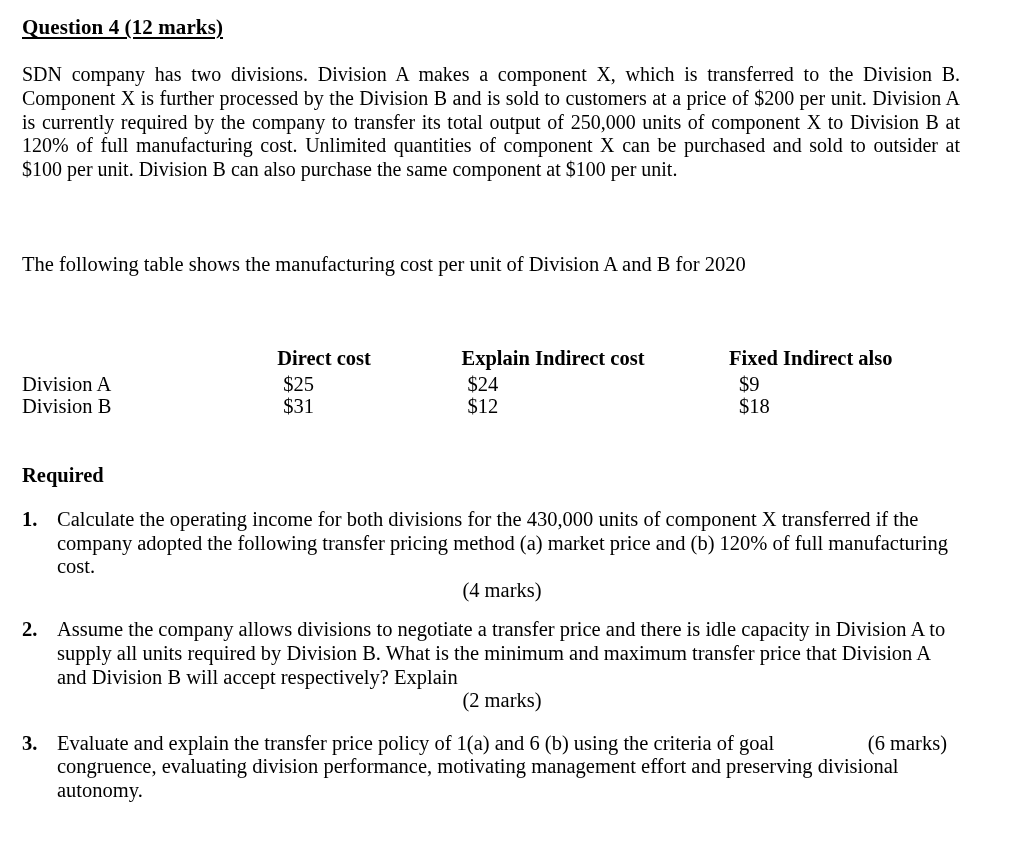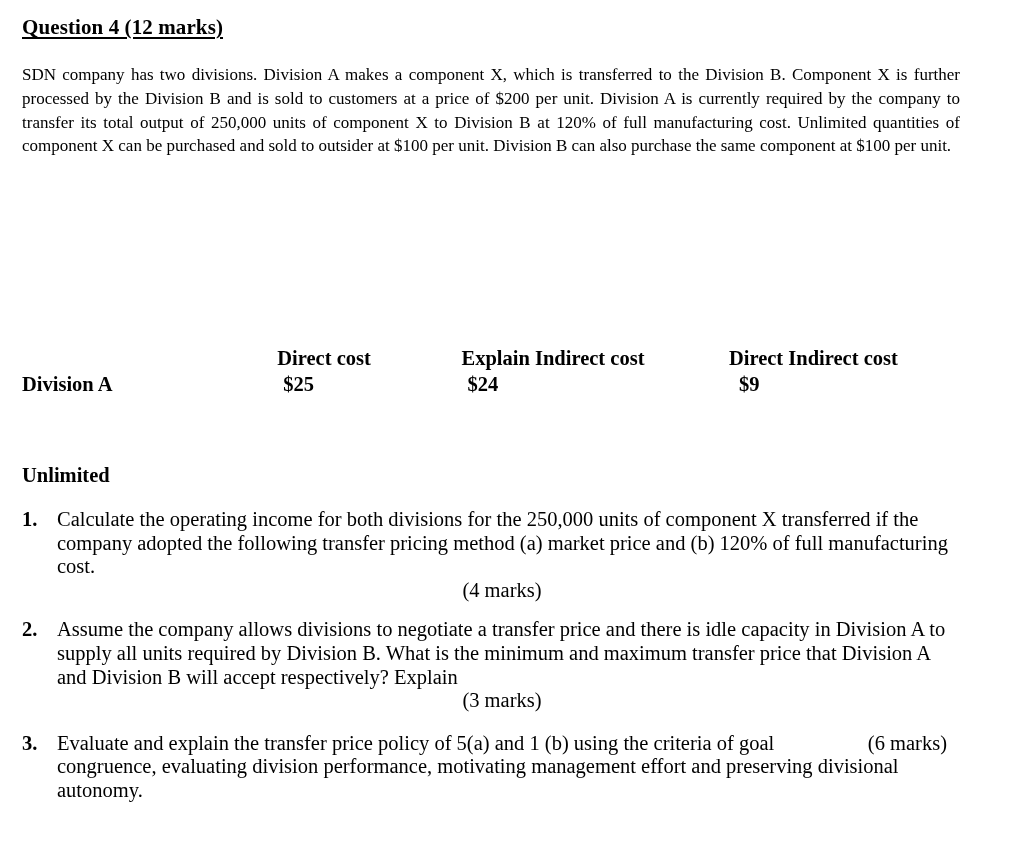--- a/index.html
+++ b/index.html
@@ -37,21 +37,21 @@
     text-decoration-thickness: 2px;
     white-space: nowrap;
   }
 
   
   .intro {
     position: absolute;
     left: 22px;
     top: 63px;
     width: 938px;
-    font-size: 17px;
+    font-size: 20px;
     line-height: 23.8px;
     text-align: justify;
     text-justify: inter-word;
   }
 
   
   .lead-in {
     position: absolute;
     left: 22px;
     top: 252px;
@@ -79,21 +79,20 @@
     vertical-align: top;
     font-weight: normal;
     white-space: nowrap;
   }
   .cost-table thead th {
     font-weight: bold;
     height: 26px;
   }
   .cost-table tbody td {
     height: 22px;
-    font-weight: bold;
   }
   .col-label   { width: 230px; }
   .col-direct  { width: 160px; padding-left: 6px !important; }
   .col-var     { width: 235px; padding-left: 6px !important; }
   .col-fixed   { width: 200px; padding-left: 10px !important; }
   .cost-table thead .col-direct { padding-left: 0 !important; }
   .cost-table thead .col-var    { padding-left: 0 !important; }
   .cost-table thead .col-fixed  { padding-left: 0 !important; }
 
   
@@ -143,61 +142,68 @@
 </style>
 </head>
 <body>
 
 <div class="page">
 
   <div class="q-title">Question 4 (12 marks)</div>
 
   <div class="intro">SDN company has two divisions. Division A makes a component X, which is transferred to the Division B. Component X is further processed by the Division B and is sold to customers at a price of $200 per unit. Division A is currently required by the company to transfer its total output of 250,000 units of component X to Division B at 120% of full manufacturing cost. Unlimited quantities of component X can be purchased and sold to outsider at $100 per unit. Division B can also purchase the same component at $100 per unit.</div>
 
+  <div class="lead-in">The following table shows the manufacturing cost per unit of Division A and B for 2020</div>
 
   <table class="cost-table">
     <thead>
       <tr>
         <th class="col-label"></th>
         <th class="col-direct">Direct cost</th>
         <th class="col-var">Explain Indirect cost</th>
-        <th class="col-fixed">Direct Indirect cost</th>
+        <th class="col-fixed">Fixed Indirect also</th>
       </tr>
     </thead>
     <tbody>
       <tr>
         <td class="col-label">Division A</td>
         <td class="col-direct">$25</td>
         <td class="col-var">$24</td>
         <td class="col-fixed">$9</td>
       </tr>
+      <tr>
+        <td class="col-label">Division B</td>
+        <td class="col-direct">$31</td>
+        <td class="col-var">$12</td>
+        <td class="col-fixed">$18</td>
+      </tr>
     </tbody>
   </table>
 
-  <div class="required-heading">Unlimited</div>
+  <div class="required-heading">Required</div>
 
   <div class="req-list">
 
     <div class="req-item">
       <span class="num">1.</span>
-      <span class="req-body">Calculate the operating income for both divisions for the 250,000 units of component X transferred if the company adopted the following transfer pricing method (a) market price and (b) 120% of full manufacturing cost.</span>
+      <span class="req-body">Calculate the operating income for both divisions for the 430,000 units of component X transferred if the company adopted the following transfer pricing method (a) market price and (b) 120% of full manufacturing cost.</span>
       <span class="marks-line">(4 marks)</span>
     </div>
 
     <div class="spacer-1"></div>
 
     <div class="req-item">
       <span class="num">2.</span>
       <span class="req-body">Assume the company allows divisions to negotiate a transfer price and there is idle capacity in Division A to supply all units required by Division B. What is the minimum and maximum transfer price that Division A and Division B will accept respectively? Explain</span>
-      <span class="marks-line">(3 marks)</span>
+      <span class="marks-line">(2 marks)</span>
     </div>
 
     <div class="spacer-2"></div>
 
     <div class="req-item">
       <span class="num">3.</span>
       <span class="marks-inline">(6 marks)</span>
-      <span class="req-body">Evaluate and explain the transfer price policy of 5(a) and 1 (b) using the criteria of goal congruence, evaluating division performance, motivating management effort and preserving divisional autonomy.</span>
+      <span class="req-body">Evaluate and explain the transfer price policy of 1(a) and 6 (b) using the criteria of goal congruence, evaluating division performance, motivating management effort and preserving divisional autonomy.</span>
     </div>
 
   </div>
 
 </div>
 
 </body></html>

